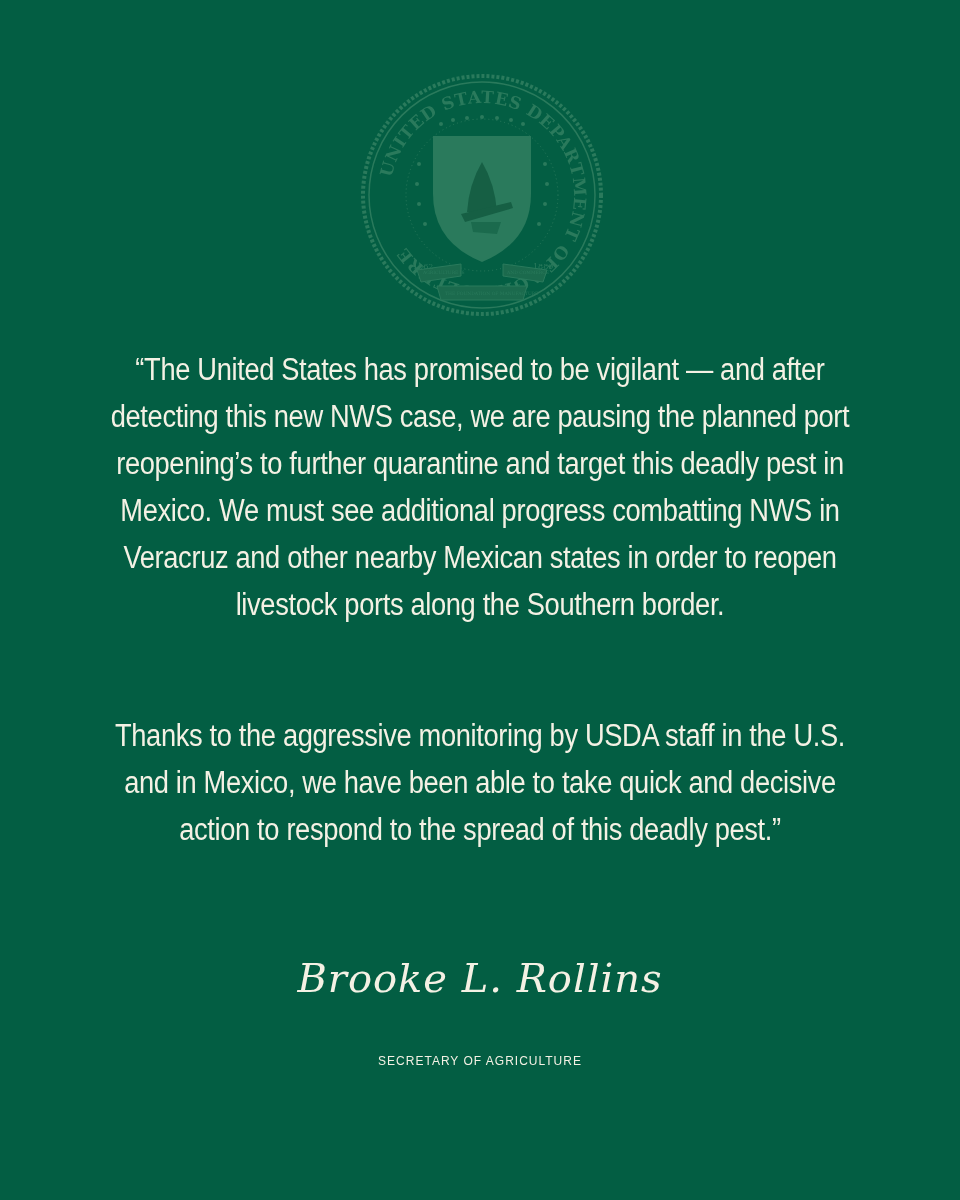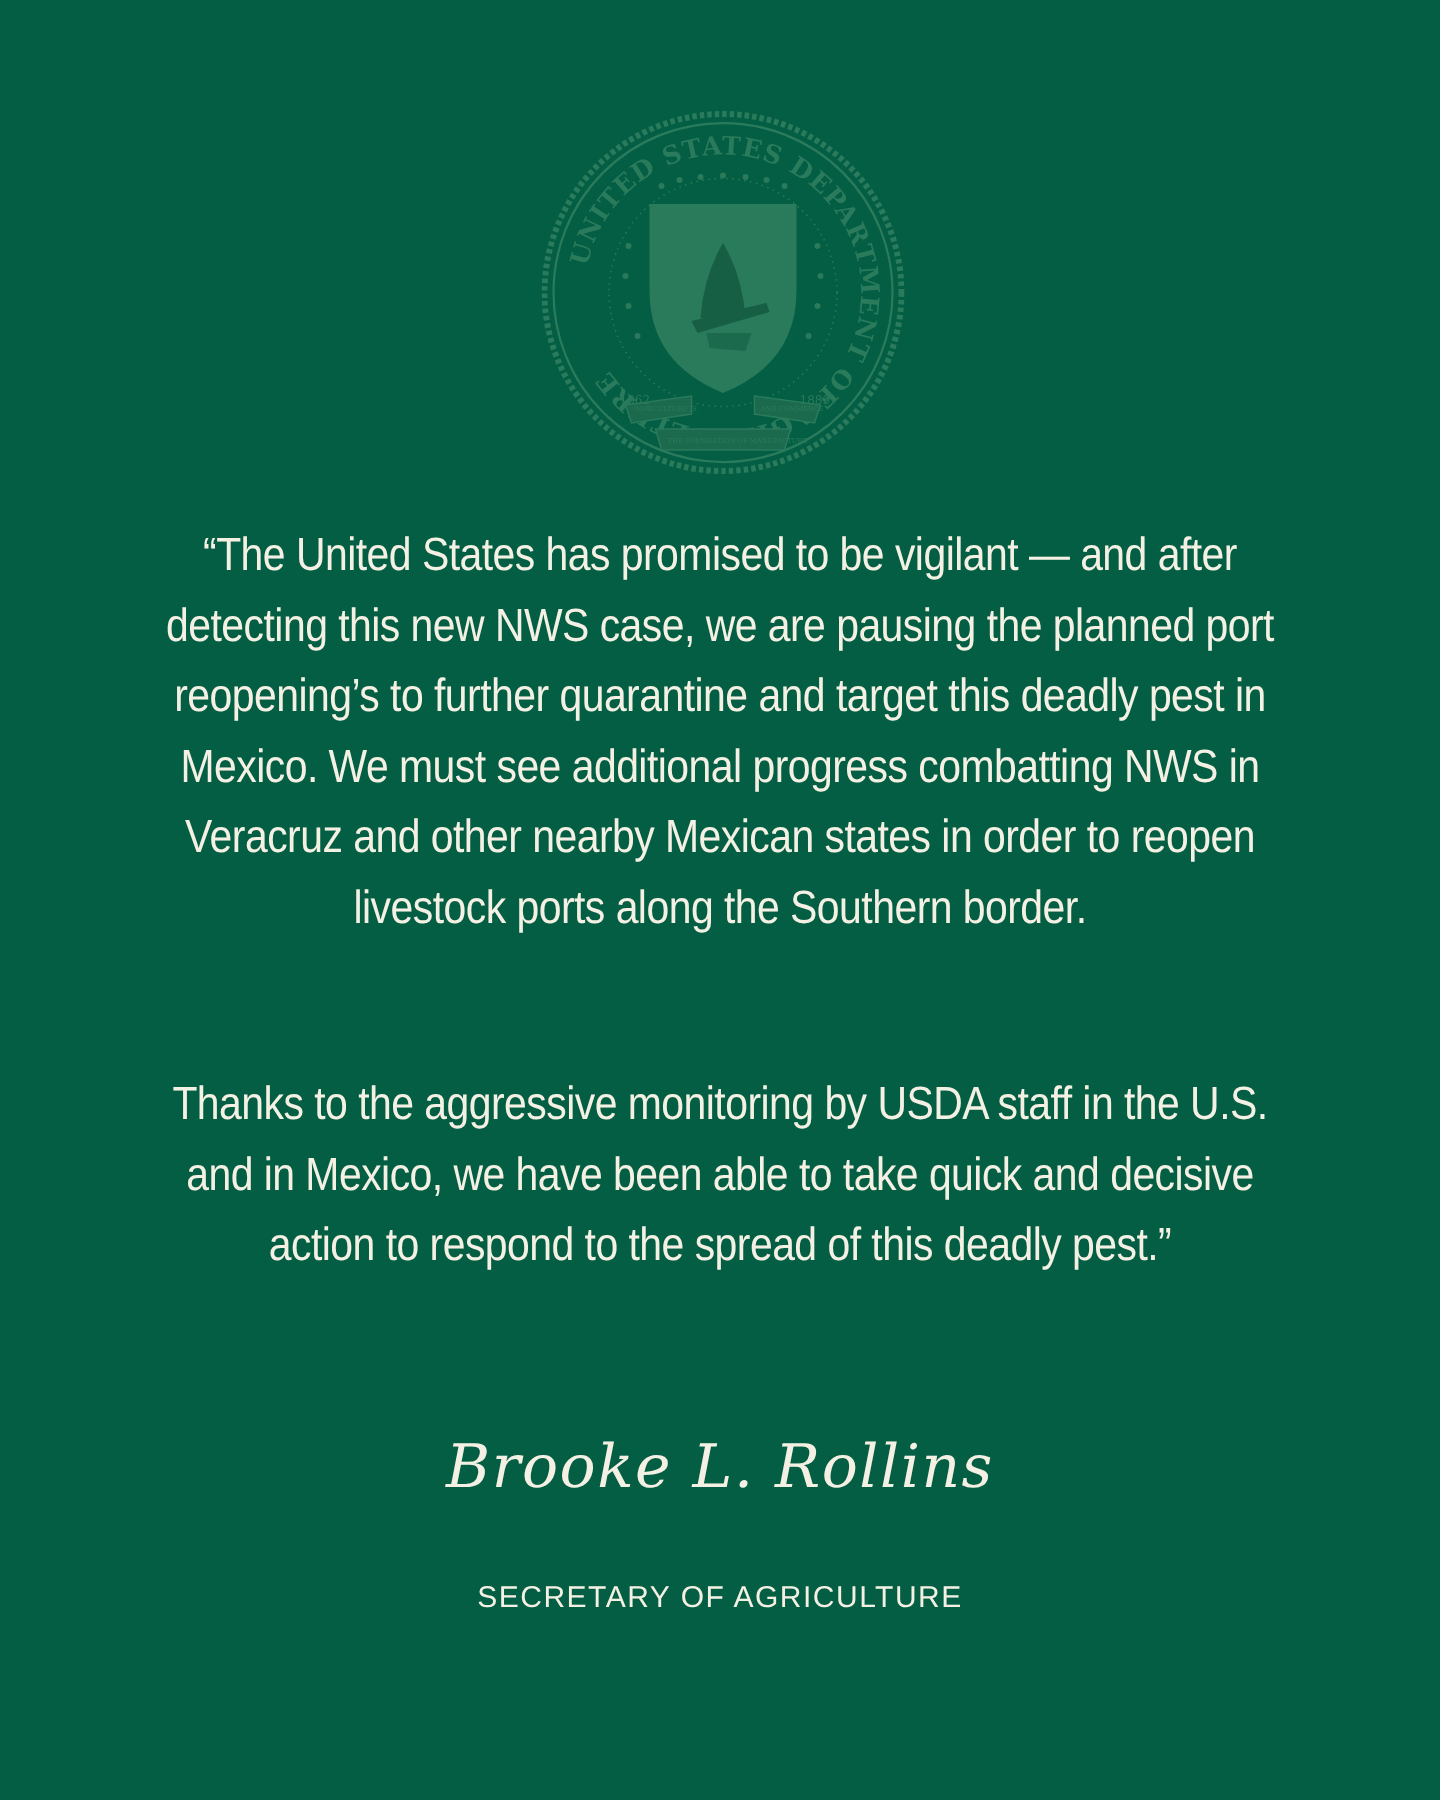--- a/index.html
+++ b/index.html
@@ -39,21 +39,21 @@
       font-style: italic;
       font-size: 40px;
       font-weight: 300;
       letter-spacing: 1px;
       color: #f4f1e4;
     }
     .title {
       position: absolute;
       top: 1054px; left: 0; width: 960px;
       text-align: center;
-      font-size: 20px;
+      font-size: 12px;
       letter-spacing: 1px;
       color: #f4f1e4;
     }
   </style>
 </head>
 <body>
 
 <div class="seal">
   <svg viewBox="0 0 242 242" xmlns="http://www.w3.org/2000/svg">
     <defs>

